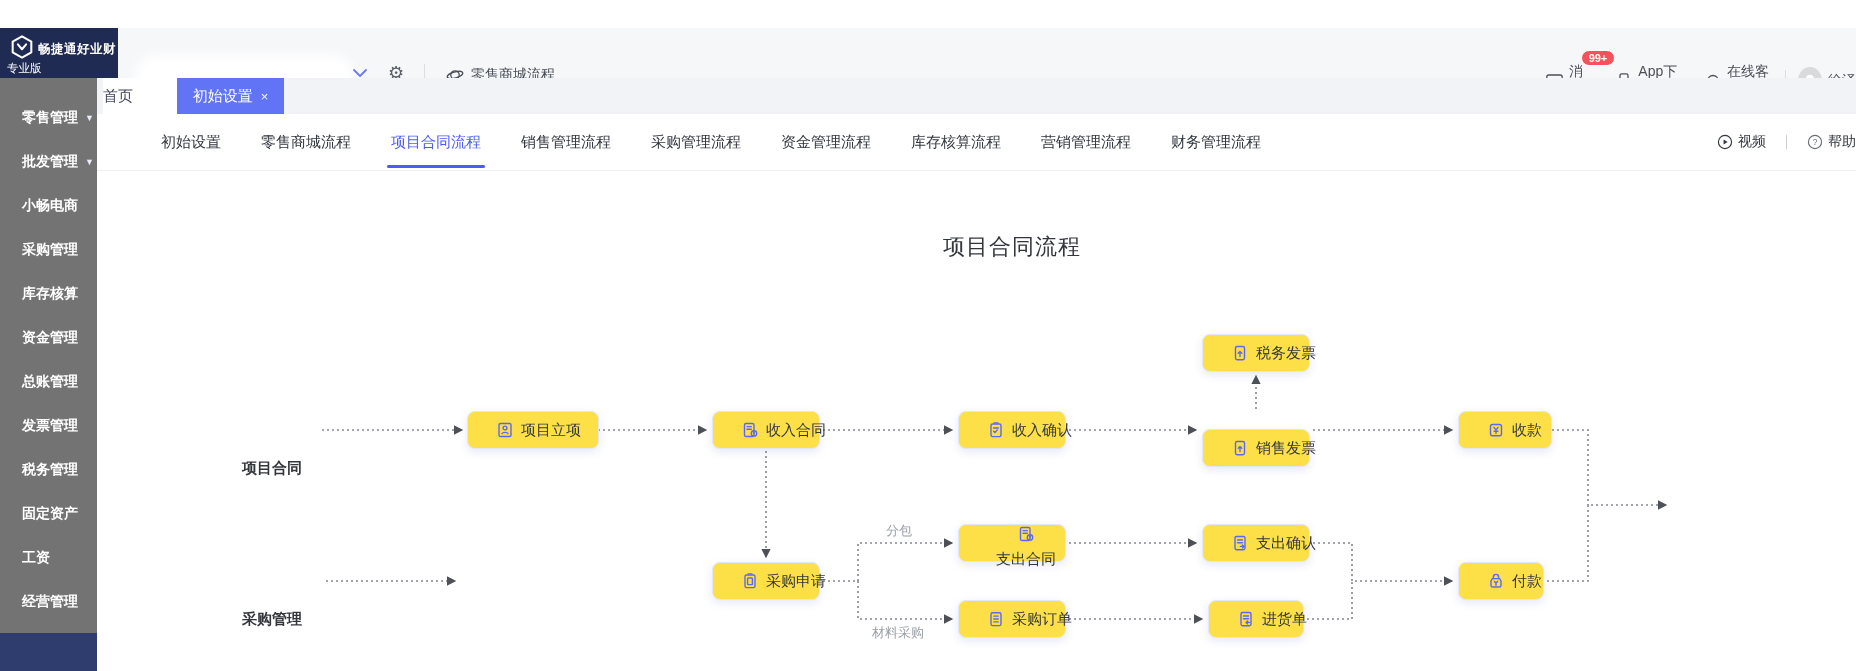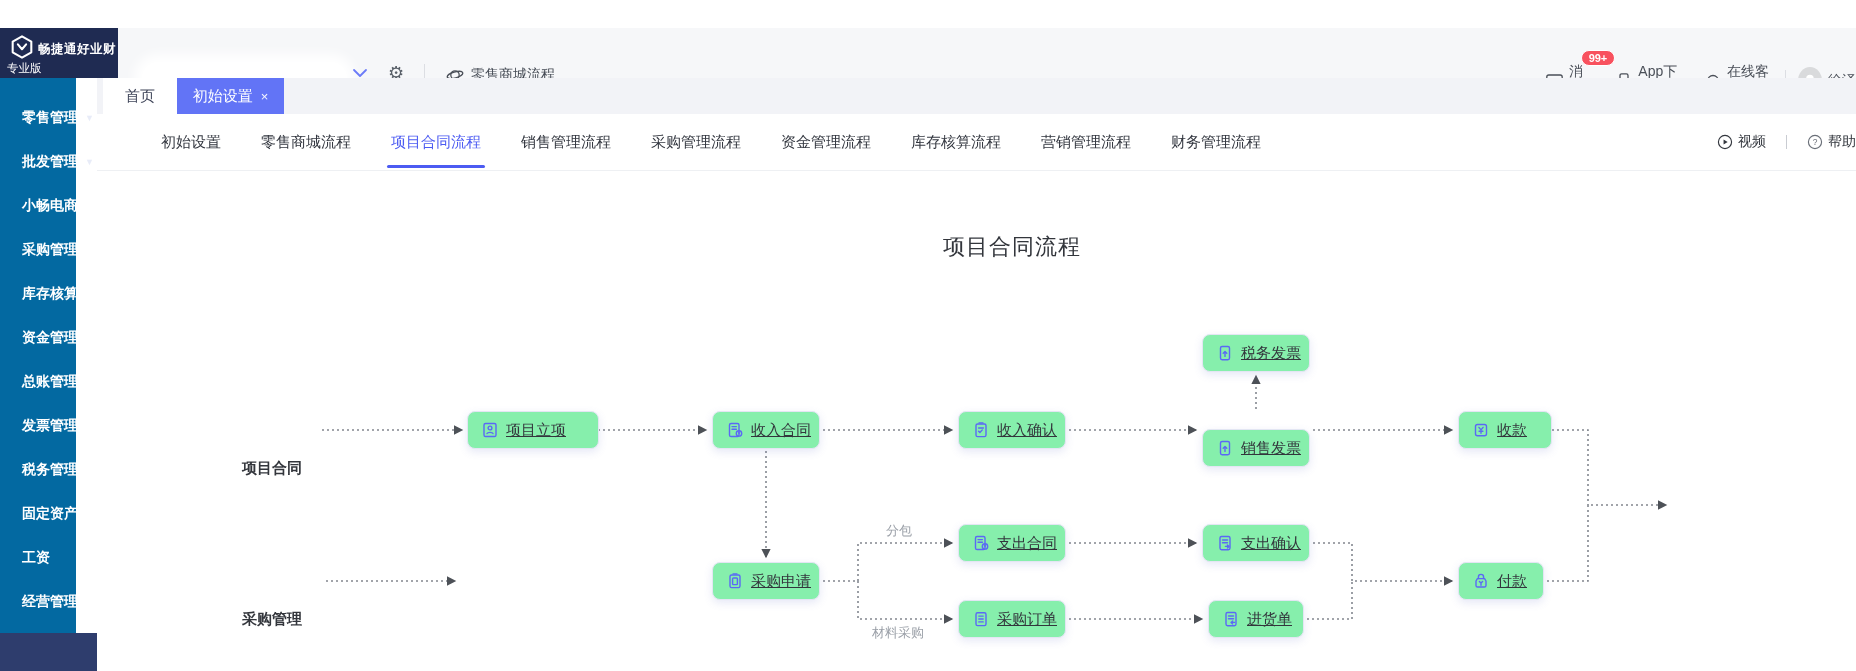--- a/index.html
+++ b/index.html
@@ -20,48 +20,48 @@
   .tbr-item{display:flex;align-items:center;gap:5px;position:relative;}
   #badge-msg{position:absolute;top:-13px;right:-26px;background:#f8515e;color:#fff;font-size:11px;font-weight:bold;padding:1px 7px;border-radius:9px;border:1px solid #fff;}
   #avatar{width:28px;height:28px;border-radius:50%;background:#d9dadc;display:flex;align-items:center;justify-content:center;overflow:hidden;}
   #username{white-space:nowrap;color:#4a4f58;}
 
   
   #logo-block{position:absolute;left:0;top:28px;width:118px;height:50px;background:#1f2b52;color:#fff;}
   #logo-mark{position:absolute;left:9px;top:6px;}
   #brand{position:absolute;left:38px;top:13px;font-size:12.5px;font-weight:bold;white-space:nowrap;letter-spacing:.5px;}
   #edition{position:absolute;left:7px;top:33px;font-size:11.5px;font-weight:normal;}
-  #sidebar{position:absolute;left:0;top:78px;width:76px;height:593px;background:#0369a1;padding-top:18px;box-sizing:border-box;}
+  #sidebar{position:absolute;left:0;top:78px;width:97px;height:593px;background:#737373;padding-top:18px;box-sizing:border-box;}
   .side-item{height:44px;display:flex;align-items:center;padding-left:22px;color:#fff;font-size:14px;font-weight:bold;cursor:pointer;white-space:nowrap;}
   .side-item .caret{font-size:9px;margin-left:7px;color:#e8ecf8;}
   #side-footer{position:absolute;left:0;top:633px;width:97px;height:38px;background:#2e3d6d;}
 
   
   #tabband{position:absolute;left:97px;top:78px;width:1759px;height:36px;background:#f2f3f7;display:flex;align-items:stretch;}
-  #tab-home{margin-left:6px;width:74px;background:#fff;color:#40465a;font-size:15px;display:flex;align-items:center;justify-content:center;cursor:pointer;}
+  #tab-home{margin-left:6px;width:74px;background:#fff;color:#40465a;font-size:15px;display:flex;align-items:center;justify-content:flex-start;cursor:pointer;}
   #tab-active{width:107px;background:#6274f6;color:#fff;font-size:15px;display:flex;align-items:center;justify-content:center;gap:8px;cursor:pointer;}
   #tab-active .x{font-size:13px;opacity:.95;cursor:pointer;}
 
   
   #contenttabs{position:absolute;left:97px;top:114px;width:1759px;height:57px;background:#fff;border-bottom:1px solid #eef0f3;display:flex;align-items:center;padding-left:62px;box-sizing:border-box;}
   #ctab-list{display:flex;align-items:center;gap:36px;}
   .ctab{font-size:15px;color:#32363f;cursor:pointer;position:relative;white-space:nowrap;padding:0 2px;}
   .ctab.active{color:#4c5bf2;}
   .ctab.active::after{content:"";position:absolute;left:-2px;right:-2px;bottom:-16px;height:3px;background:#4c5bf2;border-radius:2px;}
   #ct-right{margin-left:auto;display:flex;align-items:center;gap:16px;color:#33373e;font-size:14px;padding-right:0;}
   #ct-div{width:1px;height:14px;background:#c9ccd2;margin:0 4px;}
   .ct-item{display:flex;align-items:center;gap:5px;cursor:pointer;white-space:nowrap;}
 
   
   #canvas{position:absolute;left:97px;top:171px;width:1759px;height:500px;background:#fff;}
   #flow-title{position:absolute;left:1012px;top:232px;transform:translateX(-50%);font-size:22px;color:#33363c;font-weight:500;letter-spacing:1px;white-space:nowrap;}
   #edges{position:absolute;left:0;top:0;width:1856px;height:671px;pointer-events:none;}
   .edge{fill:none;stroke:#83878f;stroke-width:1.6;stroke-dasharray:2 3;}
   #flow-layer{position:absolute;left:0;top:0;width:1856px;height:671px;pointer-events:none;}
-  .node{position:absolute;height:38px;background:#86efac;border:1px solid #e3e6f3;border-radius:8px;box-shadow:0 3px 8px rgba(100,115,200,.16);display:flex;align-items:center;gap:7px;padding-left:13px;box-sizing:border-box;font-size:15px;color:#33363c;pointer-events:auto;cursor:pointer;white-space:nowrap;text-decoration:underline;}
+  .node{position:absolute;height:38px;background:#fde047;border:1px solid #e3e6f3;border-radius:8px;box-shadow:0 3px 8px rgba(100,115,200,.16);display:flex;align-items:center;gap:7px;padding-left:28px;box-sizing:border-box;font-size:15px;color:#33363c;pointer-events:auto;cursor:pointer;white-space:nowrap;}
   .nicon{width:18px;height:18px;flex:0 0 18px;display:flex;}
   .nicon svg{stroke:#5b68f5;fill:none;stroke-width:1.4;stroke-linecap:round;stroke-linejoin:round;}
   .rowlabel{position:absolute;transform:translate(-50%,-50%);font-size:15px;font-weight:bold;color:#33363c;pointer-events:auto;white-space:nowrap;margin-top:38px;}
   .edgelabel{position:absolute;transform:translate(-50%,-50%);font-size:13px;color:#9ba0a8;pointer-events:none;white-space:nowrap;}
   svg.outline{stroke:#4a4f58;fill:none;stroke-width:1.3;stroke-linecap:round;stroke-linejoin:round;}
 </style>
 </head>
 <body>
 
 <div id="page">
@@ -322,21 +322,21 @@
       <div class="node" style="left: 712px; top: 562px; width: 108px;">
         <span class="nicon">
           <svg viewBox="0 0 18 18" width="18" height="18">
             <rect x="4" y="3" width="10" height="12.6" rx="1.6"></rect>
             <path d="M7 1.9h4"></path>
             <rect x="6.6" y="6" width="4.8" height="6.6" rx=".8"></rect>
           </svg>
         </span>
         <span>采购申请</span>
       </div>
-      <div class="node" style="left: 958px; top: 524px; width: 108px;">
+      <div class="node" style="left: 958px; top: 524px; width: 108px; flex-direction: column;">
         <span class="nicon">
           <svg viewBox="0 0 18 18" width="18" height="18">
             <rect x="3.5" y="2.5" width="9.5" height="13" rx="1.6"></rect>
             <path d="M6 5.6h4.4M6 8.2h4.4"></path>
             <circle cx="13" cy="12.4" r="2.7"></circle>
             <path d="M13 11.2v1.4"></path>
           </svg>
         </span>
         <span>支出合同</span>
       </div>

